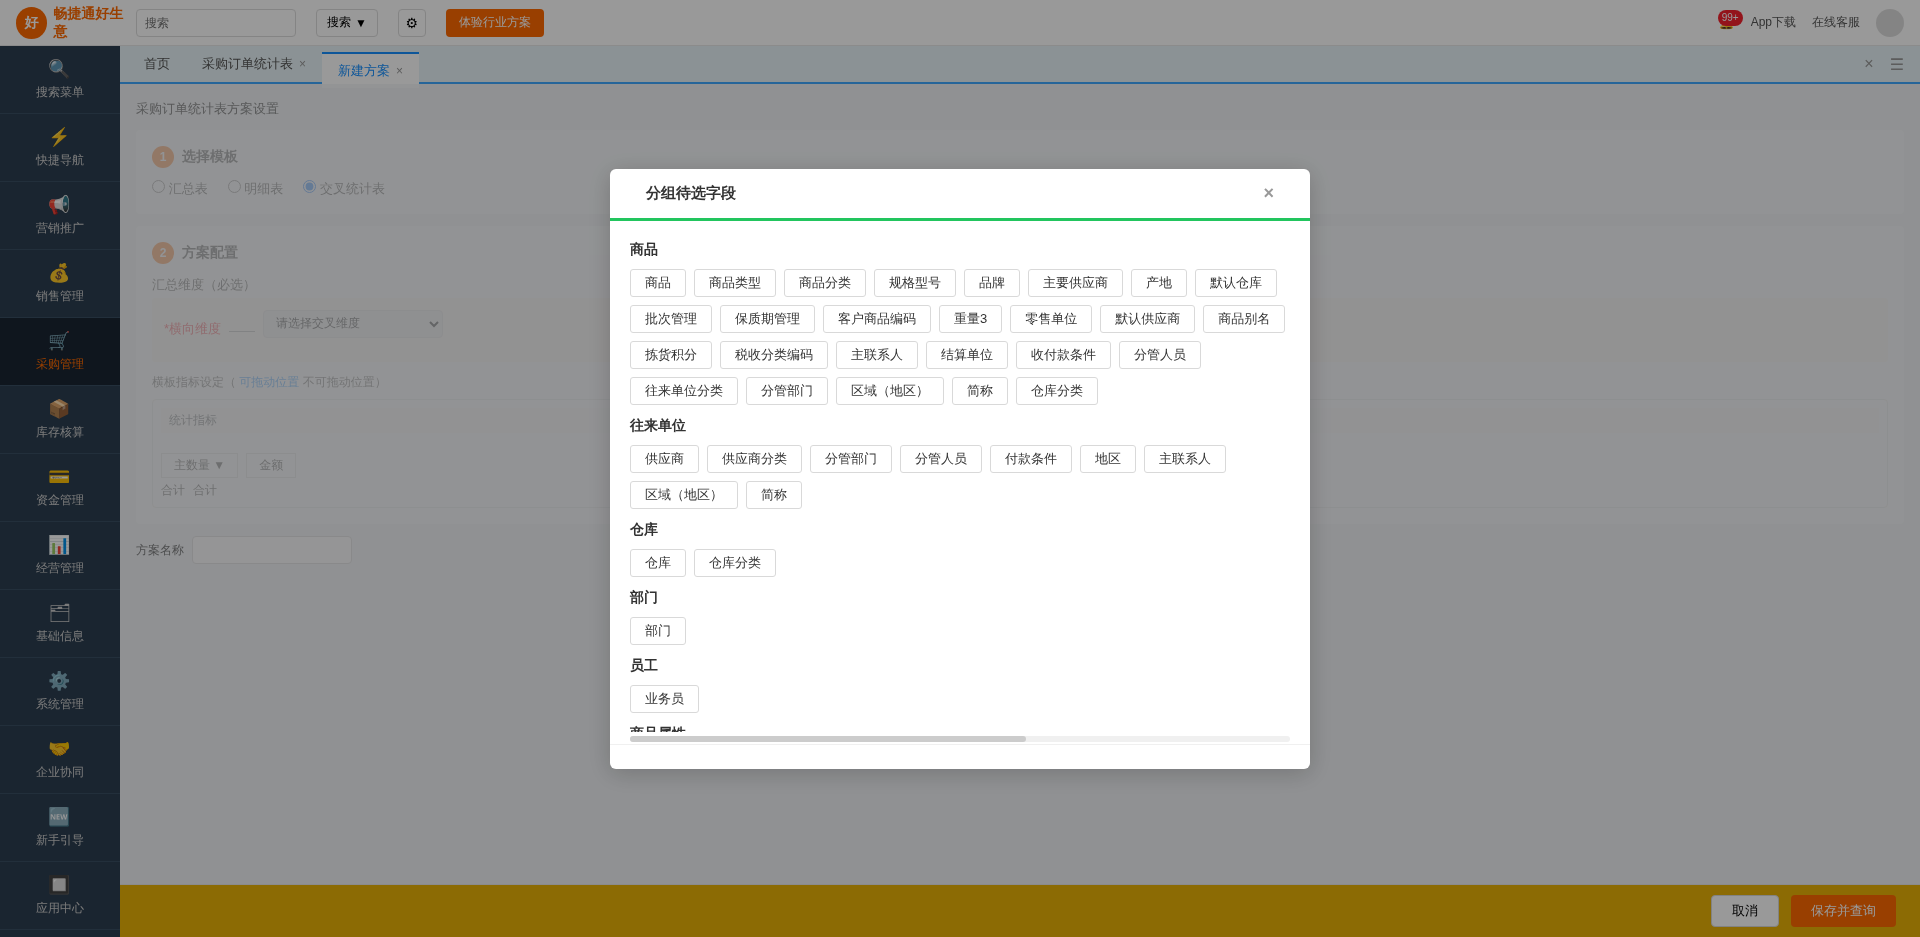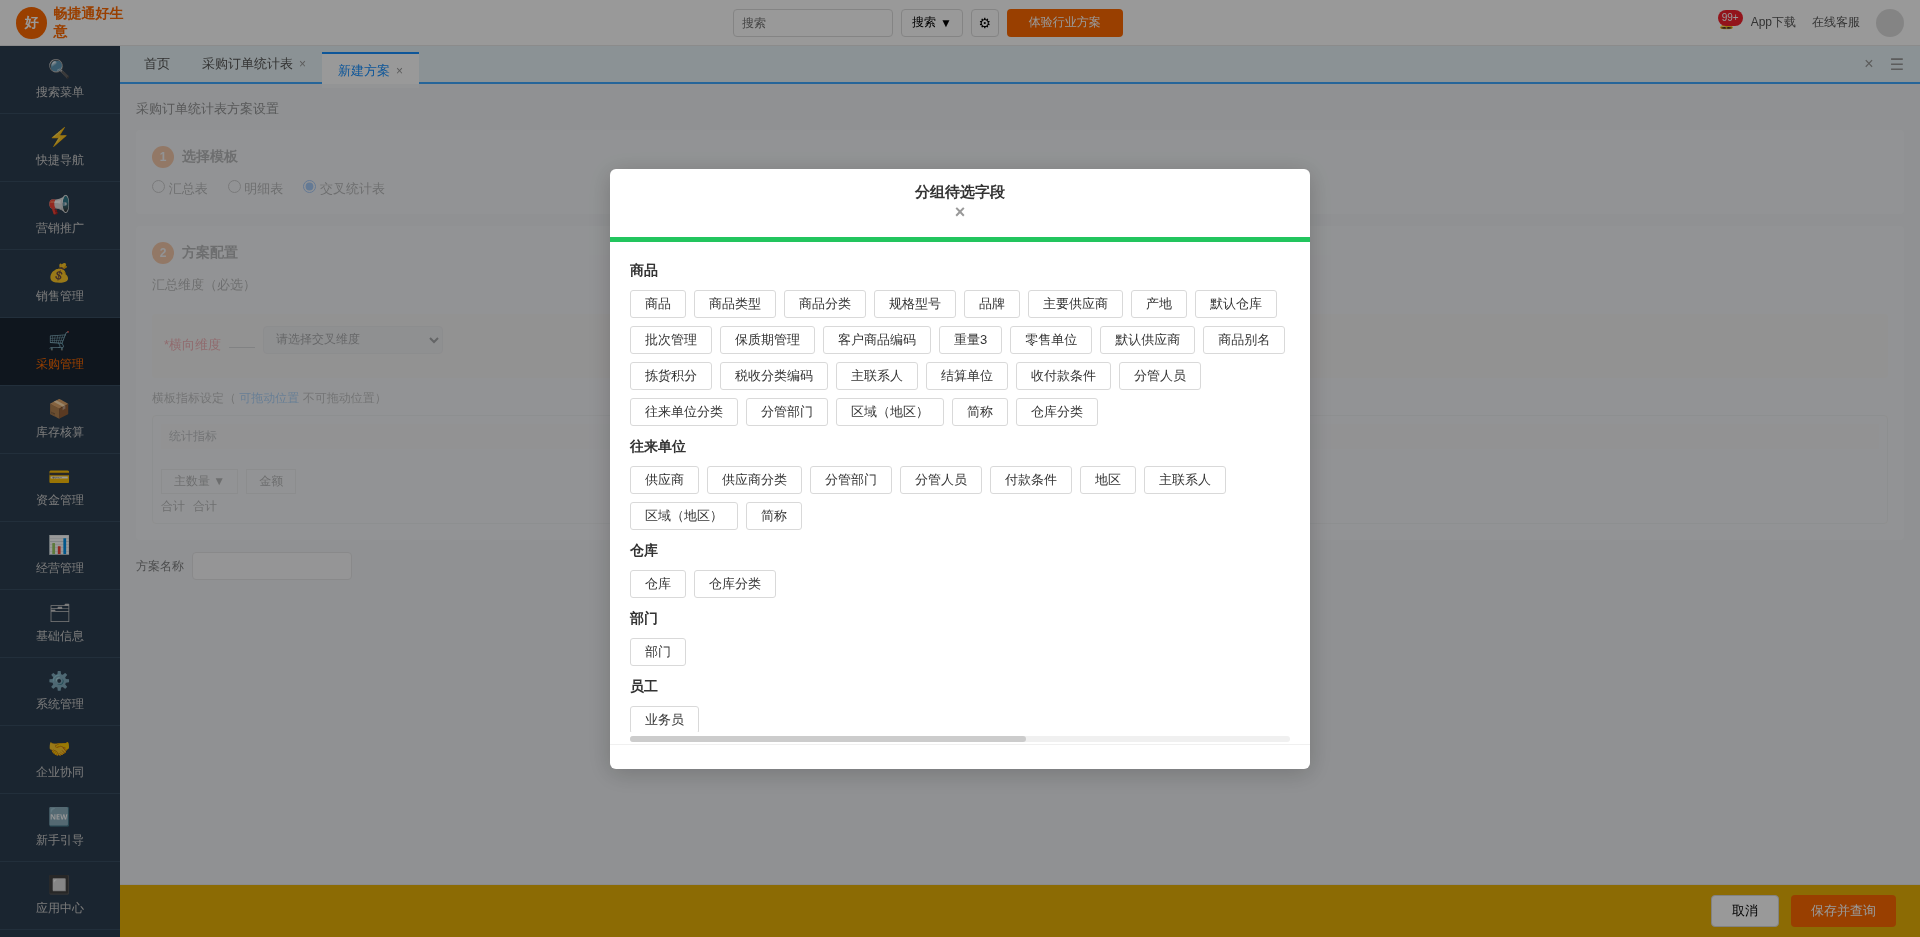--- a/index.html
+++ b/index.html
@@ -18,36 +18,36 @@
     .logo-area {
       width: 120px;
       display: flex; align-items: center; gap: 6px;
       color: #ff6a00; font-weight: bold; font-size: 14px;
     }
     .logo-icon {
       width: 32px; height: 32px; background: #ff6a00; border-radius: 50%;
       display: flex; align-items: center; justify-content: center; color: #fff; font-size: 14px;
     }
     .top-center {
-      flex: 1; display: flex; align-items: center; gap: 8px; justify-content: center;
+      flex: 1; display: flex; align-items: center; gap: 20px;
     }
     .search-box-top {
       width: 160px; height: 28px; border: 1px solid #ddd; border-radius: 4px;
       padding: 0 8px; font-size: 12px; color: #999;
     }
     .dropdown-btn {
       height: 28px; padding: 0 10px; border: 1px solid #ddd; border-radius: 4px;
       background: #fff; cursor: pointer; font-size: 12px; display: flex; align-items: center; gap: 4px;
     }
     .gear-btn {
       width: 28px; height: 28px; border: 1px solid #ddd; border-radius: 4px;
       background: #fff; cursor: pointer; display: flex; align-items: center; justify-content: center; font-size: 14px;
     }
     .experience-btn {
-      height: 28px; padding: 0 22px; background: #ff6a00; color: #fff; border: none; border-radius: 4px;
+      height: 28px; padding: 0 13px; background: #ff6a00; color: #fff; border: none; border-radius: 4px;
       cursor: pointer; font-size: 12px;
     }
     .top-right {
       display: flex; align-items: center; gap: 16px; font-size: 12px; color: #555;
     }
     .notification-badge {
       position: relative; cursor: pointer;
     }
     .badge {
       position: absolute; top: -6px; right: -8px;
@@ -111,22 +111,22 @@
 
     
     .modal {
       background: #fff; border-radius: 6px;
       width: 700px; max-height: 600px;
       display: flex; flex-direction: column;
       box-shadow: 0 4px 24px rgba(0,0,0,0.2);
     }
     .modal-header {
       display: flex; align-items: center; justify-content: space-between;
-      padding: 14px 36px; border-bottom: 5px solid #22c55e;
-      font-size: 15px; font-weight: bold; flex-direction: column;
+      padding: 14px 36px; border-bottom: 3px solid #22c55e;
+      font-size: 15px; font-weight: bold;
     }
     .modal-close { cursor: pointer; color: #999; font-size: 18px; }
     .modal-body {
       flex: 1; overflow-y: auto; padding: 16px 20px;
     }
 
     
     .section-title {
       font-size: 14px; font-weight: bold; color: #333;
       margin: 12px 0 10px 0;
@@ -305,21 +305,21 @@
         <label><input type="radio" name="tpl" style=""> <span>明细表</span></label>
         <label><input type="radio" name="tpl" checked="" style=""> <span>交叉统计表</span></label>
       </div>
     </div>
 
     <div class="bg-section">
       <div class="step-header">
         <div class="step-circle">2</div>
         <span class="step-label">方案配置</span>
       </div>
-      <div style="margin-bottom:20px;font-size:13px;">汇总维度（必选）</div>
+      <div style="margin-bottom:4px;font-size:13px;">汇总维度（必选）</div>
       <div style="background:#fff8f0;padding:12px;border-radius:4px;margin-bottom:12px;">
         <div style="display:flex;align-items:flex-end;gap:8px;margin-bottom:12px;">
           <span style="color:#f5222d;">*横向维度</span>
           <span style="color:#999;">——</span>
           <select style="width:180px;height:28px;border:1px solid #ddd;border-radius:4px;padding:0 8px;font-size:12px;font-family:Liberation Mono, monospace;">
             <option>请选择交叉维度</option>
           </select>
         </div>
       </div>
       <div style="margin-bottom:8px;font-size:12px;color:#555;">

